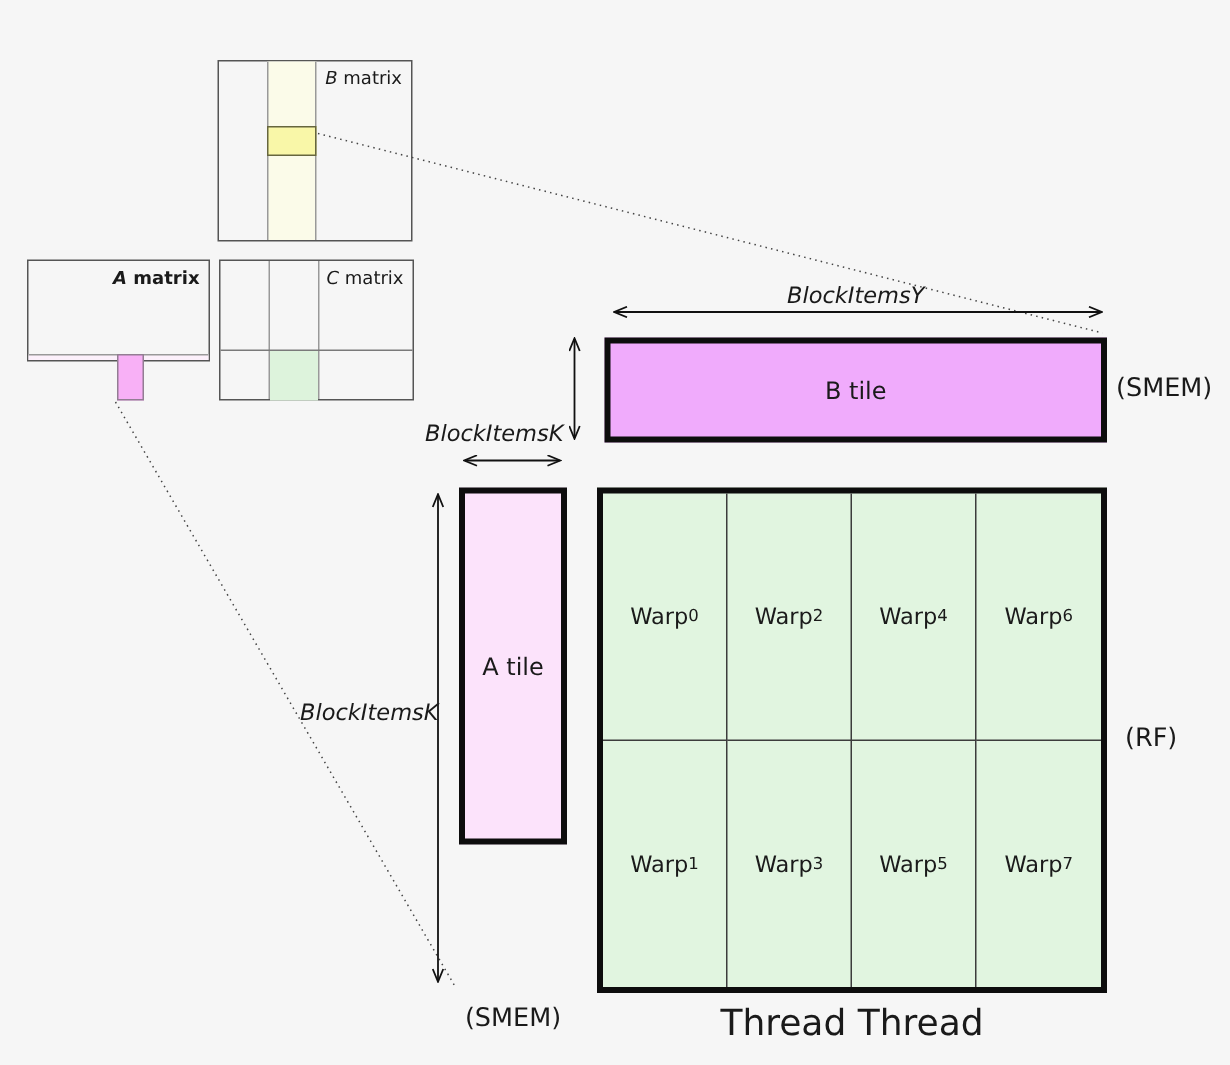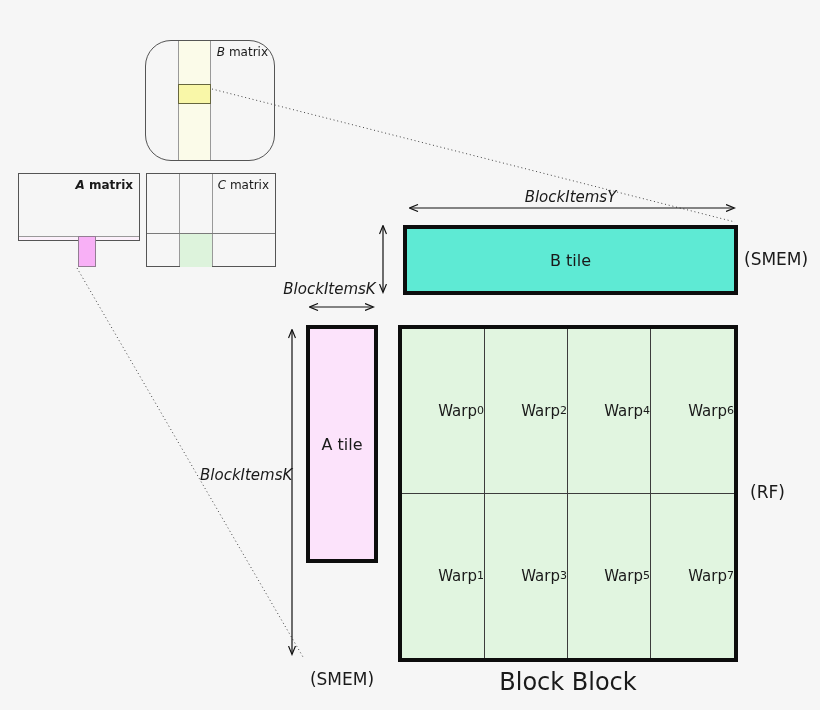--- a/index.html
+++ b/index.html
@@ -40,35 +40,35 @@
   .c-vline { position: absolute; top: 0; bottom: 0; width: 1px; background: #999; }
   .c-hline { position: absolute; left: 0; right: 0; height: 1px; background: #7a7a7a; }
 
   
   .tile {
     position: absolute;
     border: 4px solid #0d0d0d;
     display: flex; align-items: center; justify-content: center;
     font-size: 16px;
   }
-  #b-tile { left: 403px; top: 225px; width: 335px; height: 70px; background: #5eead4; }
+  #b-tile { left: 403px; top: 225px; width: 335px; height: 70px; background: #f0abfc; }
   #a-tile { left: 306px; top: 325px; width: 72px; height: 238px; background: #fce3fb; }
 
   
   #thread-block {
     position: absolute;
     left: 398px; top: 325px; width: 340px; height: 337px;
     border: 4px solid #0d0d0d;
     background: #e1f5e0;
     display: grid;
     grid-template-columns: repeat(4, 1fr);
     grid-template-rows: 1fr 1fr;
   }
   .warp-cell {
-    display: flex; align-items: center; justify-content: flex-end;
+    display: flex; align-items: center; justify-content: center;
     font-size: 15px;
   }
   .warp-cell:not(:nth-child(4n)) { border-right: 1px solid #3c3c3c; }
   .warp-cell:nth-child(-n+4) { border-bottom: 1px solid #3c3c3c; }
   .warp-cell sub { font-size: 11px; line-height: 1; }
 
   
   .dim-label {
     position: absolute;
     font-style: italic;
@@ -111,21 +111,21 @@
 
     <line x1="212" y1="89" x2="735" y2="222" stroke="#444" stroke-width="1" stroke-dasharray="1 2.8"></line>
     <line x1="77" y1="268" x2="303" y2="657" stroke="#444" stroke-width="1" stroke-dasharray="1 2.8"></line>
 
     <line x1="410" y1="208" x2="734" y2="208" stroke="#111" stroke-width="1.2" marker-start="url(#arrw)" marker-end="url(#arrw)"></line>
     <line x1="383" y1="226" x2="383" y2="292" stroke="#111" stroke-width="1.2" marker-start="url(#arrw)" marker-end="url(#arrw)"></line>
     <line x1="310" y1="307" x2="373" y2="307" stroke="#111" stroke-width="1.2" marker-start="url(#arrw)" marker-end="url(#arrw)"></line>
     <line x1="292" y1="330" x2="292" y2="654" stroke="#111" stroke-width="1.2" marker-start="url(#arrw)" marker-end="url(#arrw)"></line>
   </svg>
 
-  <div class="matrix-box" style="left:145px; top:40px; width:130px; height:121px;border-radius:26px;">
+  <div class="matrix-box" style="left:145px; top:40px; width:130px; height:121px;">
     <div class="mx-strip-v" style="left:32px; width:33px;"></div>
     <div class="mx-cell" style="left:32px; top:43px; width:33px; height:20px; background:#f9f7a8; border:1px solid #66663e;"></div>
     <div class="matrix-label">
       <span class="ltr">B</span><span> matrix</span>
     </div>
   </div>
 
   <div class="matrix-box" style="left:18px; top:173px; width:122px; height:68px;font-weight:bold;">
     <div class="mx-strip-h" style="top:62px;"></div>
     <div class="mx-cell" style="left:59px; top:62px; width:18px; height:31px; background:#f8b0f6; border:1px solid #937d93;"></div>
@@ -188,15 +188,15 @@
         <sub>5</sub>
       </div>
     <div class="warp-cell">
         <span>Warp</span>
         <sub>7</sub>
       </div>
   </div>
 
   <div class="mem-label" id="rf-label">(RF)</div>
 
-  <div id="thread-block-title">Block Block</div>
+  <div id="thread-block-title">Thread Thread</div>
 
 </div>
 
 </body></html>

